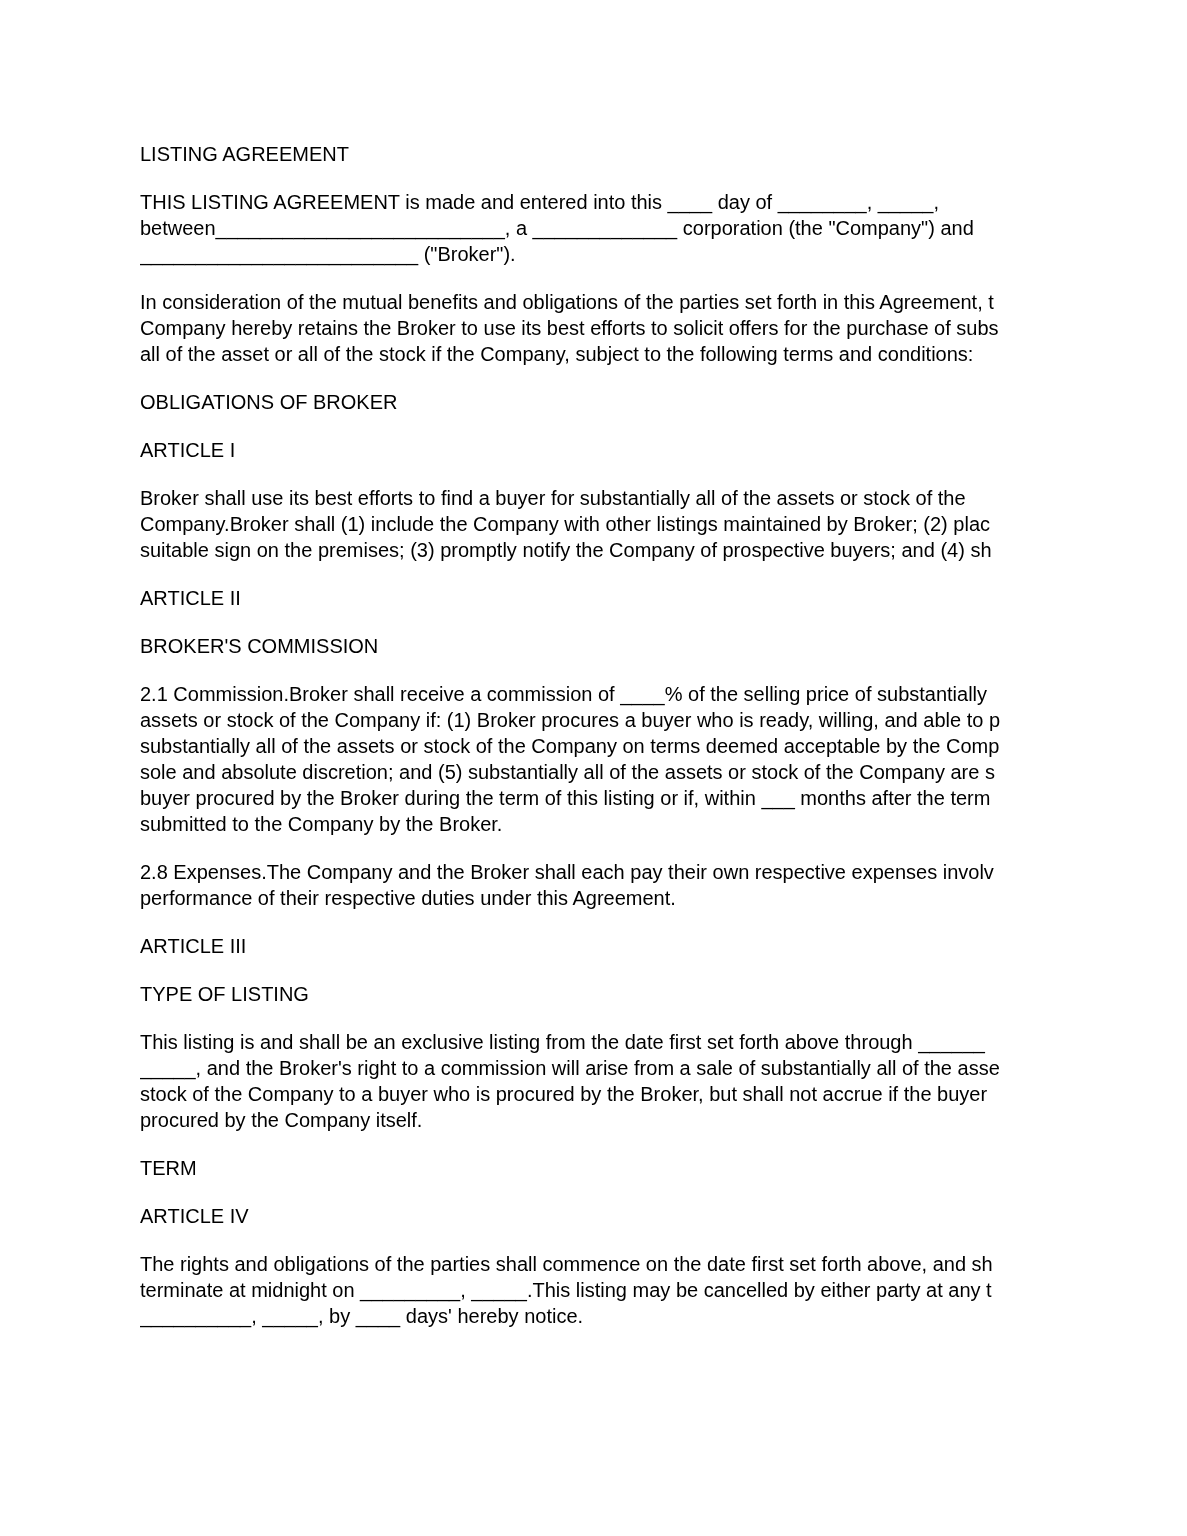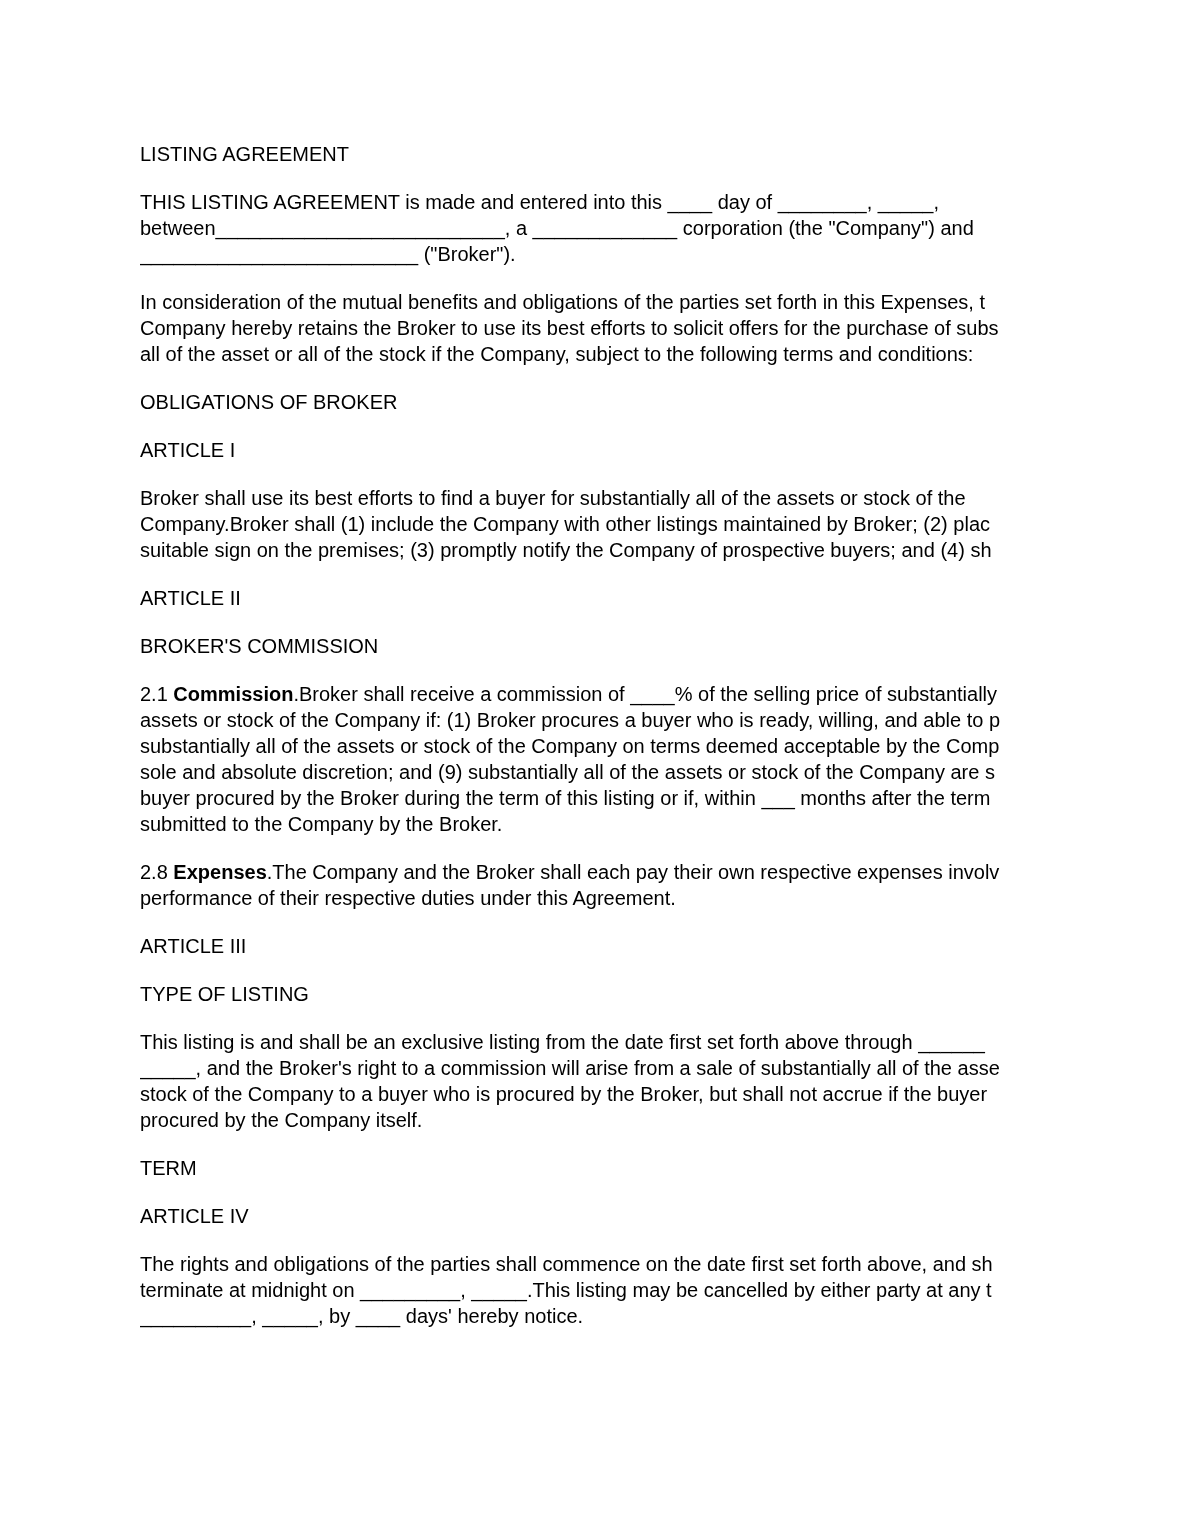--- a/index.html
+++ b/index.html
@@ -20,36 +20,36 @@
   }
   .doc {
     width: 922px;          
     overflow: hidden;
     font-size: 20px;
     line-height: 26px;
   }
   .block { margin: 22px 0; }
   .block:first-child { margin-top: 0; }
   .line { white-space: nowrap; }
-  .b { font-weight: bold; }
+  .b { font-weight: normal; }
 </style>
 </head>
 <body>
 
 <div class="page">
   <div class="doc">
     <div class="block line">LISTING AGREEMENT</div>
     <div id="doc-blocks">
         <div class="block">
           <div class="line"><span>THIS LISTING AGREEMENT is made and entered into this ____ day of ________, _____,</span></div>
           <div class="line"><span>between__________________________, a _____________ corporation (the "Company") and</span></div>
           <div class="line"><span>_________________________ ("Broker").</span></div>
         </div>
         <div class="block">
-          <div class="line"><span>In consideration of the mutual benefits and obligations of the parties set forth in this Expenses, t</span></div>
+          <div class="line"><span>In consideration of the mutual benefits and obligations of the parties set forth in this Agreement, t</span></div>
           <div class="line"><span>Company hereby retains the Broker to use its best efforts to solicit offers for the purchase of subs</span></div>
           <div class="line"><span>all of the asset or all of the stock if the Company, subject to the following terms and conditions:</span></div>
         </div>
         <div class="block">
           <div class="line"><span>OBLIGATIONS OF BROKER</span></div>
         </div>
         <div class="block">
           <div class="line"><span>ARTICLE I</span></div>
         </div>
         <div class="block">
@@ -60,21 +60,21 @@
         <div class="block">
           <div class="line"><span>ARTICLE II</span></div>
         </div>
         <div class="block">
           <div class="line"><span>BROKER'S COMMISSION</span></div>
         </div>
         <div class="block">
           <div class="line"><span>2.1 </span><span class="b">Commission</span><span>.Broker shall receive a commission of ____% of the selling price of substantially</span></div>
           <div class="line"><span>assets or stock of the Company if: (1) Broker procures a buyer who is ready, willing, and able to p</span></div>
           <div class="line"><span>substantially all of the assets or stock of the Company on terms deemed acceptable by the Comp</span></div>
-          <div class="line"><span>sole and absolute discretion; and (9) substantially all of the assets or stock of the Company are s</span></div>
+          <div class="line"><span>sole and absolute discretion; and (5) substantially all of the assets or stock of the Company are s</span></div>
           <div class="line"><span>buyer procured by the Broker during the term of this listing or if, within ___ months after the term</span></div>
           <div class="line"><span>submitted to the Company by the Broker.</span></div>
         </div>
         <div class="block">
           <div class="line"><span>2.8 </span><span class="b">Expenses</span><span>.The Company and the Broker shall each pay their own respective expenses involv</span></div>
           <div class="line"><span>performance of their respective duties under this Agreement.</span></div>
         </div>
         <div class="block">
           <div class="line"><span>ARTICLE III</span></div>
         </div>

